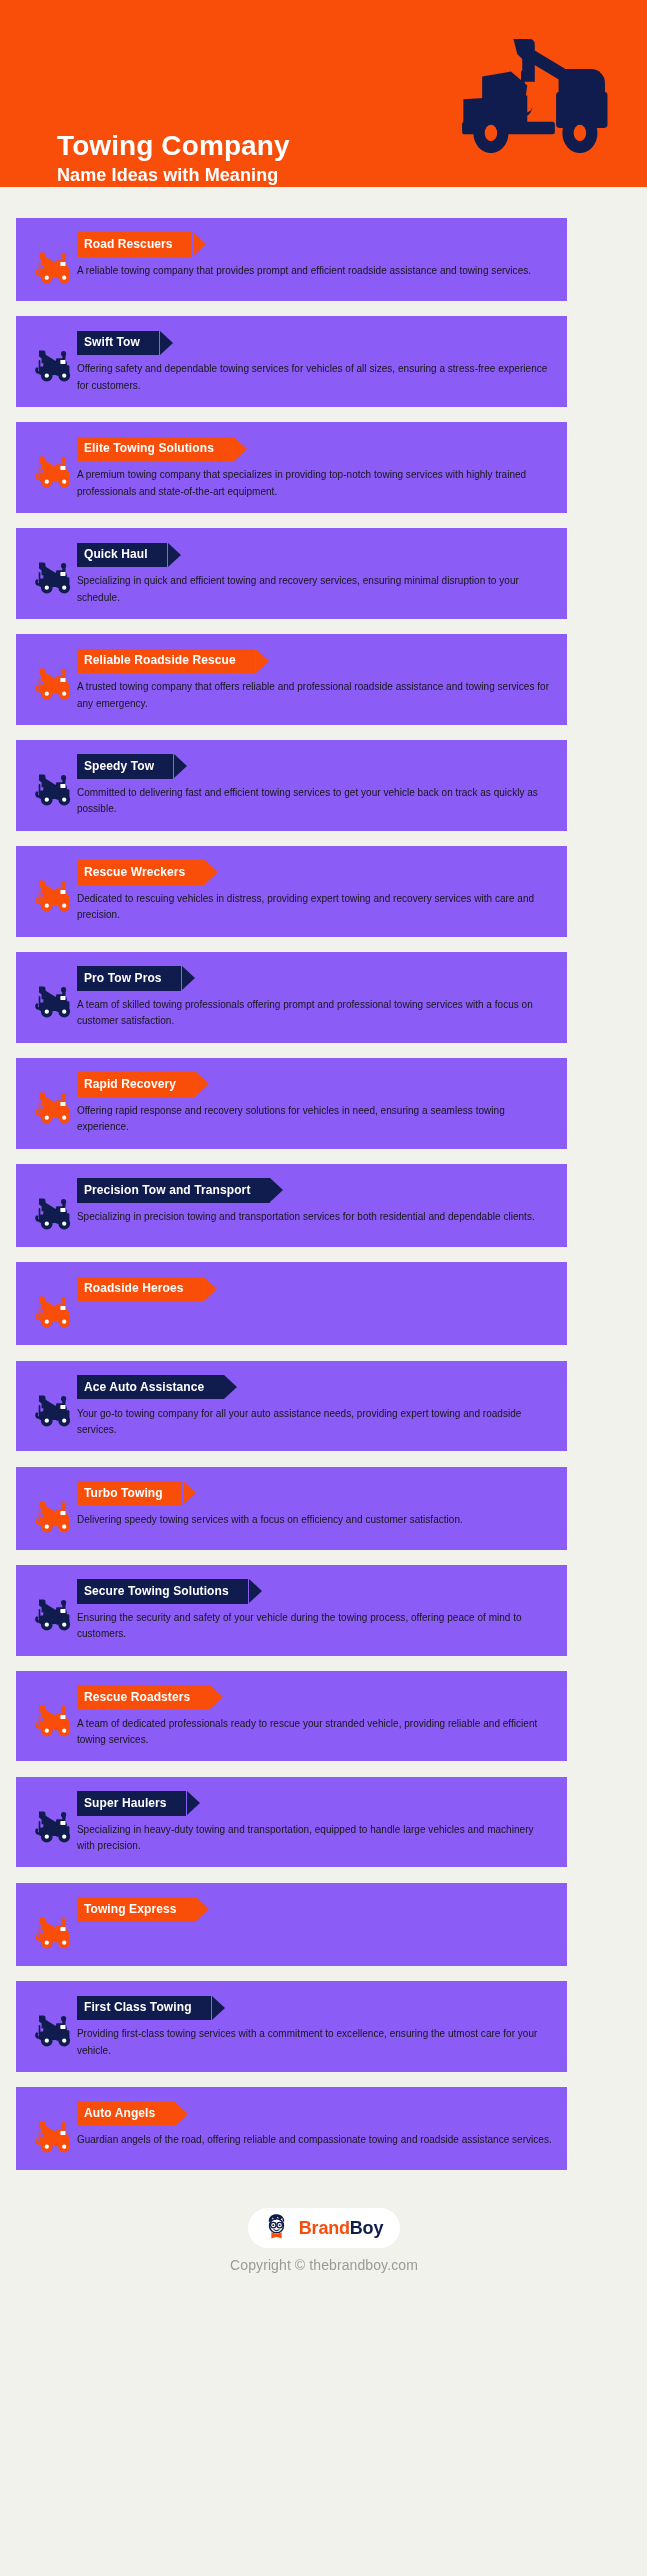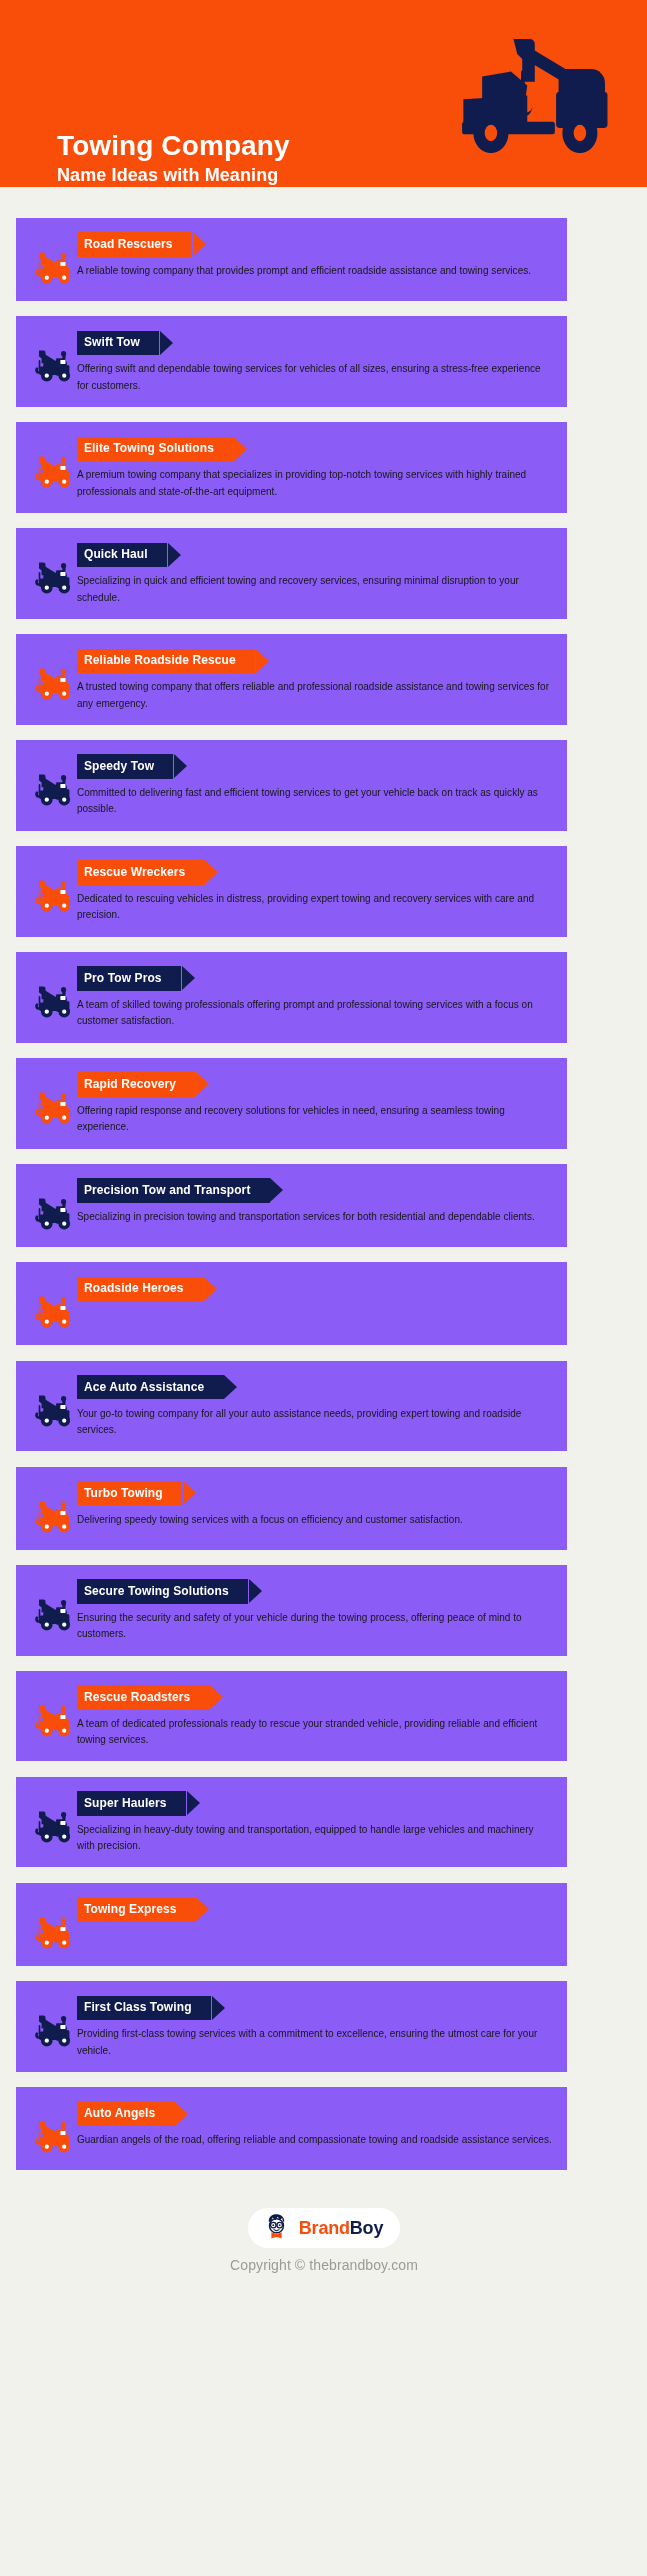--- a/index.html
+++ b/index.html
@@ -225,21 +225,21 @@
               <circle cx="29" cy="52" r="9"></circle>
               <circle cx="56" cy="52" r="9"></circle>
             </g>
             <g fill="#ffffff">
               <circle cx="29" cy="52" r="3.3"></circle>
               <circle cx="56" cy="52" r="3.3"></circle>
               <rect x="50" y="28" width="8" height="6" rx="1"></rect>
             </g>
           </svg>
         </div>
-        <div class="card-body"><div class="tag navy">Swift Tow</div><div class="desc">Offering swift and dependable towing services for vehicles of all sizes, ensuring a stress-free experience for customers.</div></div>
+        <div class="card-body"><div class="tag navy">Swift Tow</div><div class="desc">Offering safety and dependable towing services for vehicles of all sizes, ensuring a stress-free experience for customers.</div></div>
       </div>
       <div class="card">
         <div class="card-icon">
           <svg viewBox="0 0 68 68" xmlns="http://www.w3.org/2000/svg" aria-hidden="true">
             <g fill="#f94d0a">
               <path d="M17 13 h7 a3 3 0 0 1 3 3 v17 h-6 v-14 h-4 z"></path>
               <path d="M23 17 l21 13 a4 4 0 0 1 -4 7 l-21 -13 a4 4 0 0 1 4 -7 z"></path>
               <rect x="16.5" y="28" width="2.6" height="13" rx="1.3"></rect>
               <path d="M13.5 39 a5.5 5.5 0 1 0 8.5 4.4 a3.2 3.2 0 1 1 -5.4 -2.8 z"></path>
               <path d="M44 25 h8 a8 8 0 0 1 8 8 v5 h-20 z"></path>

